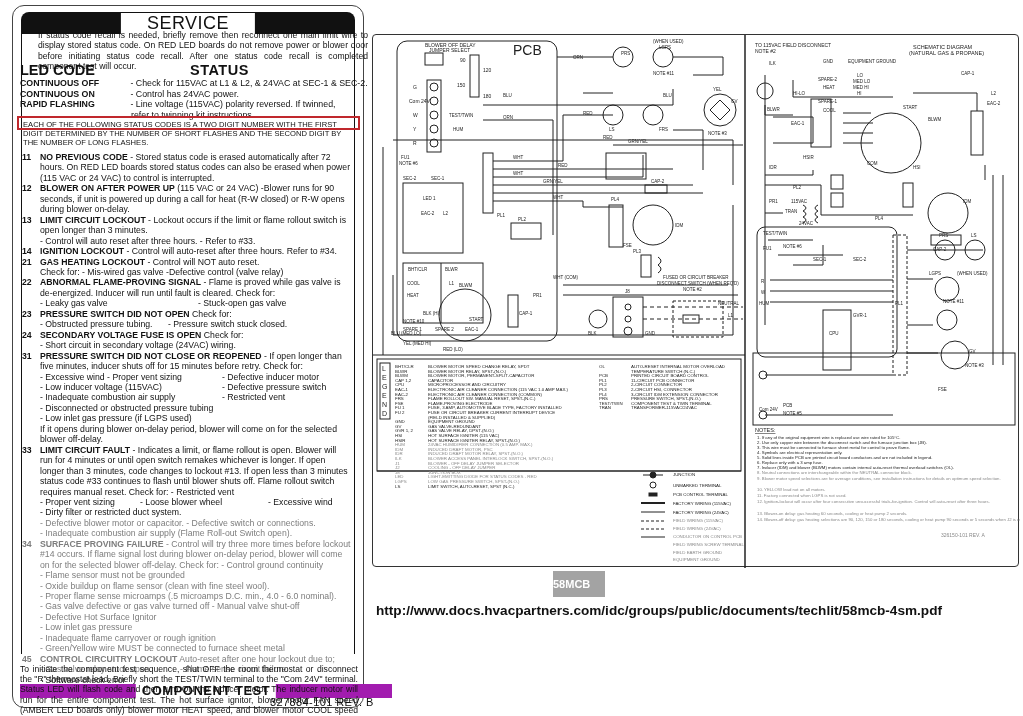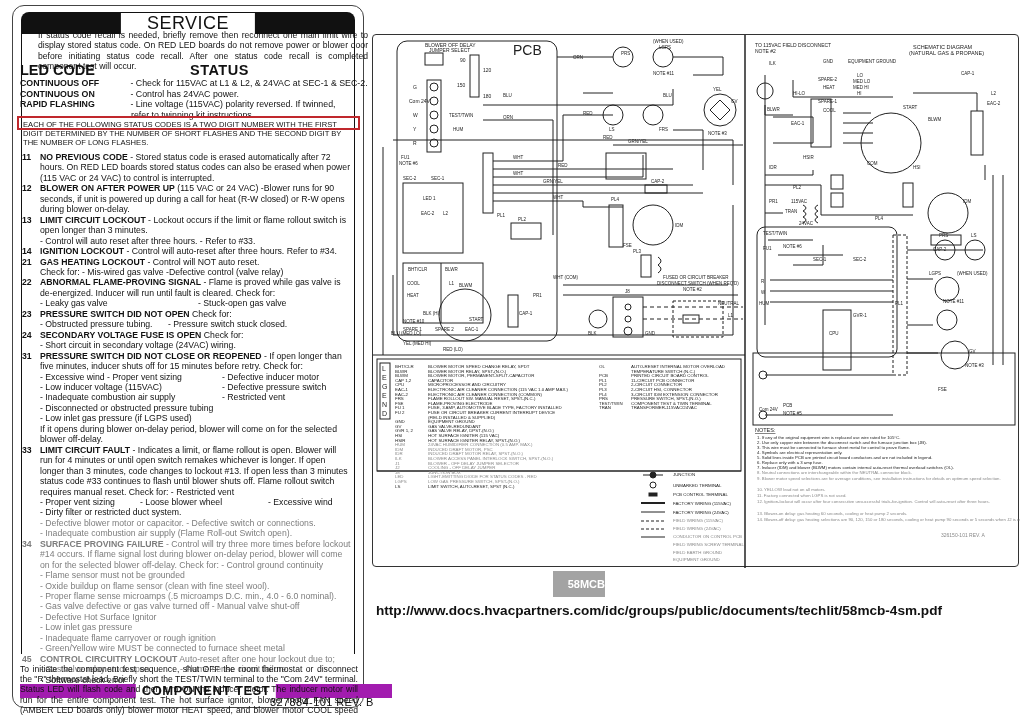--- a/index.html
+++ b/index.html
@@ -47,21 +47,21 @@
 
   
   .diagram {
     position:absolute; left:372px; top:34px; width:647px; height:533px;
     border:1.5px solid #333; border-radius:4px; box-sizing:border-box; background:#fff;
   }
   .diagram svg { position:absolute; left:0; top:0; }
   .dtext { font-family:"Liberation Sans", sans-serif; fill:#222; }
   .badge {
     position:absolute; left:553px; top:571px; width:52px; height:26px; background:#a3a3a3; color:#fff;
-    font-weight:bold; font-size:11px; text-align:right; line-height:26px;
+    font-weight:bold; font-size:11px; text-align:left; line-height:26px;
   }
   .url { position:absolute; left:376px; top:603px; font-size:13.6px; font-weight:bold; color:#111; white-space:nowrap; }
 </style>
 </head>
 <body>
 
 <div class="service-card">
   <div class="service-head">
     <span>SERVICE</span>
   </div>

